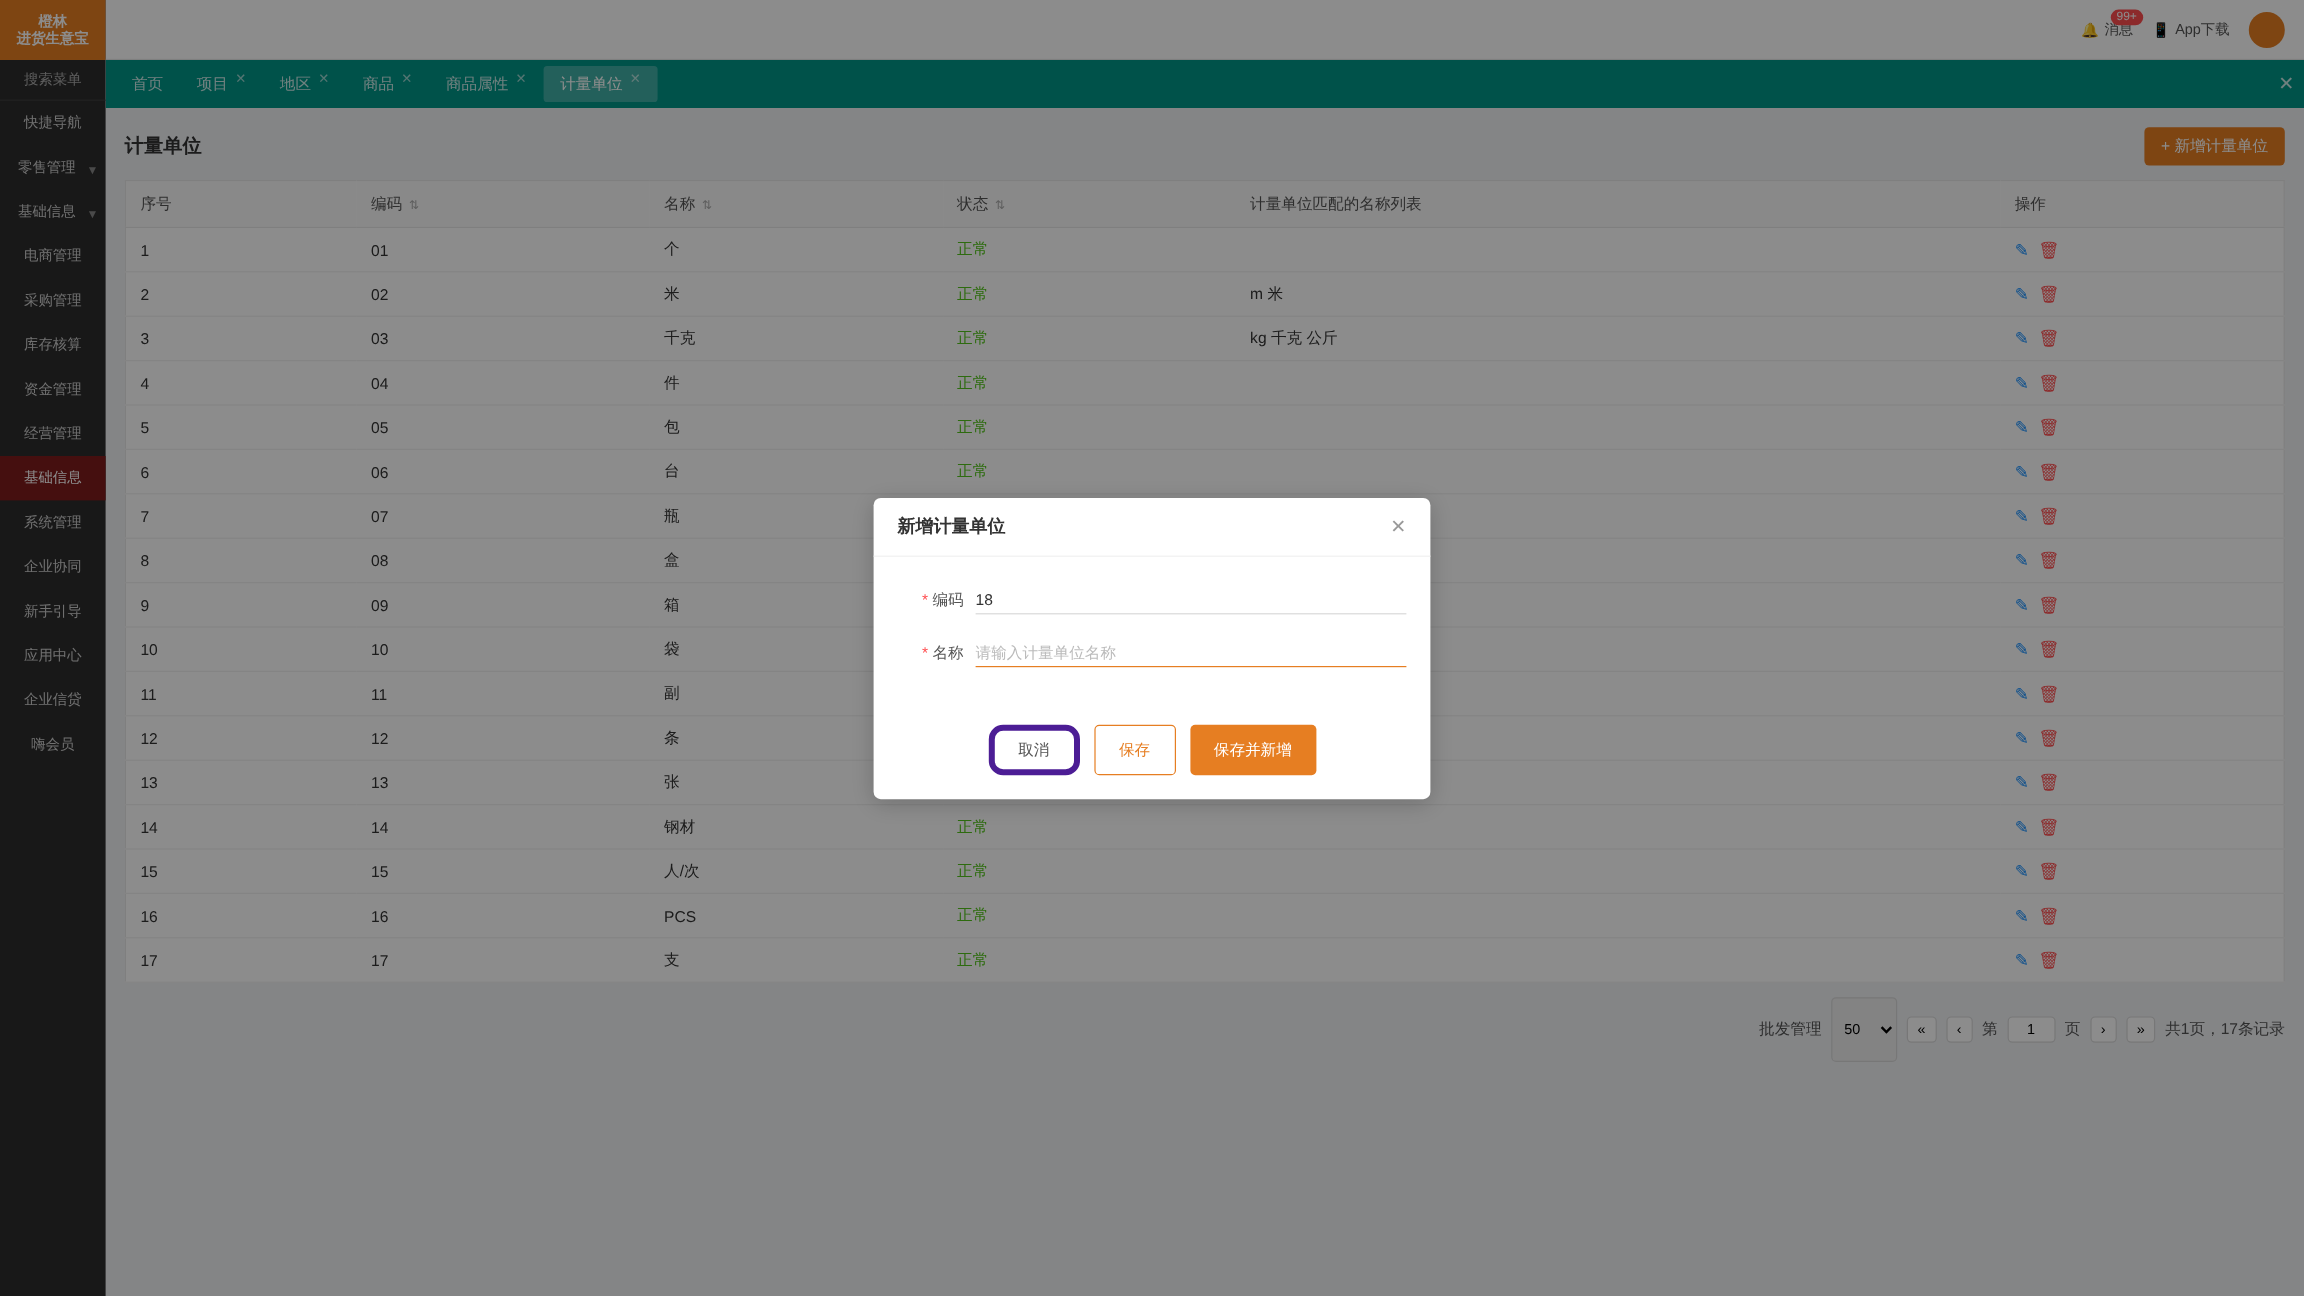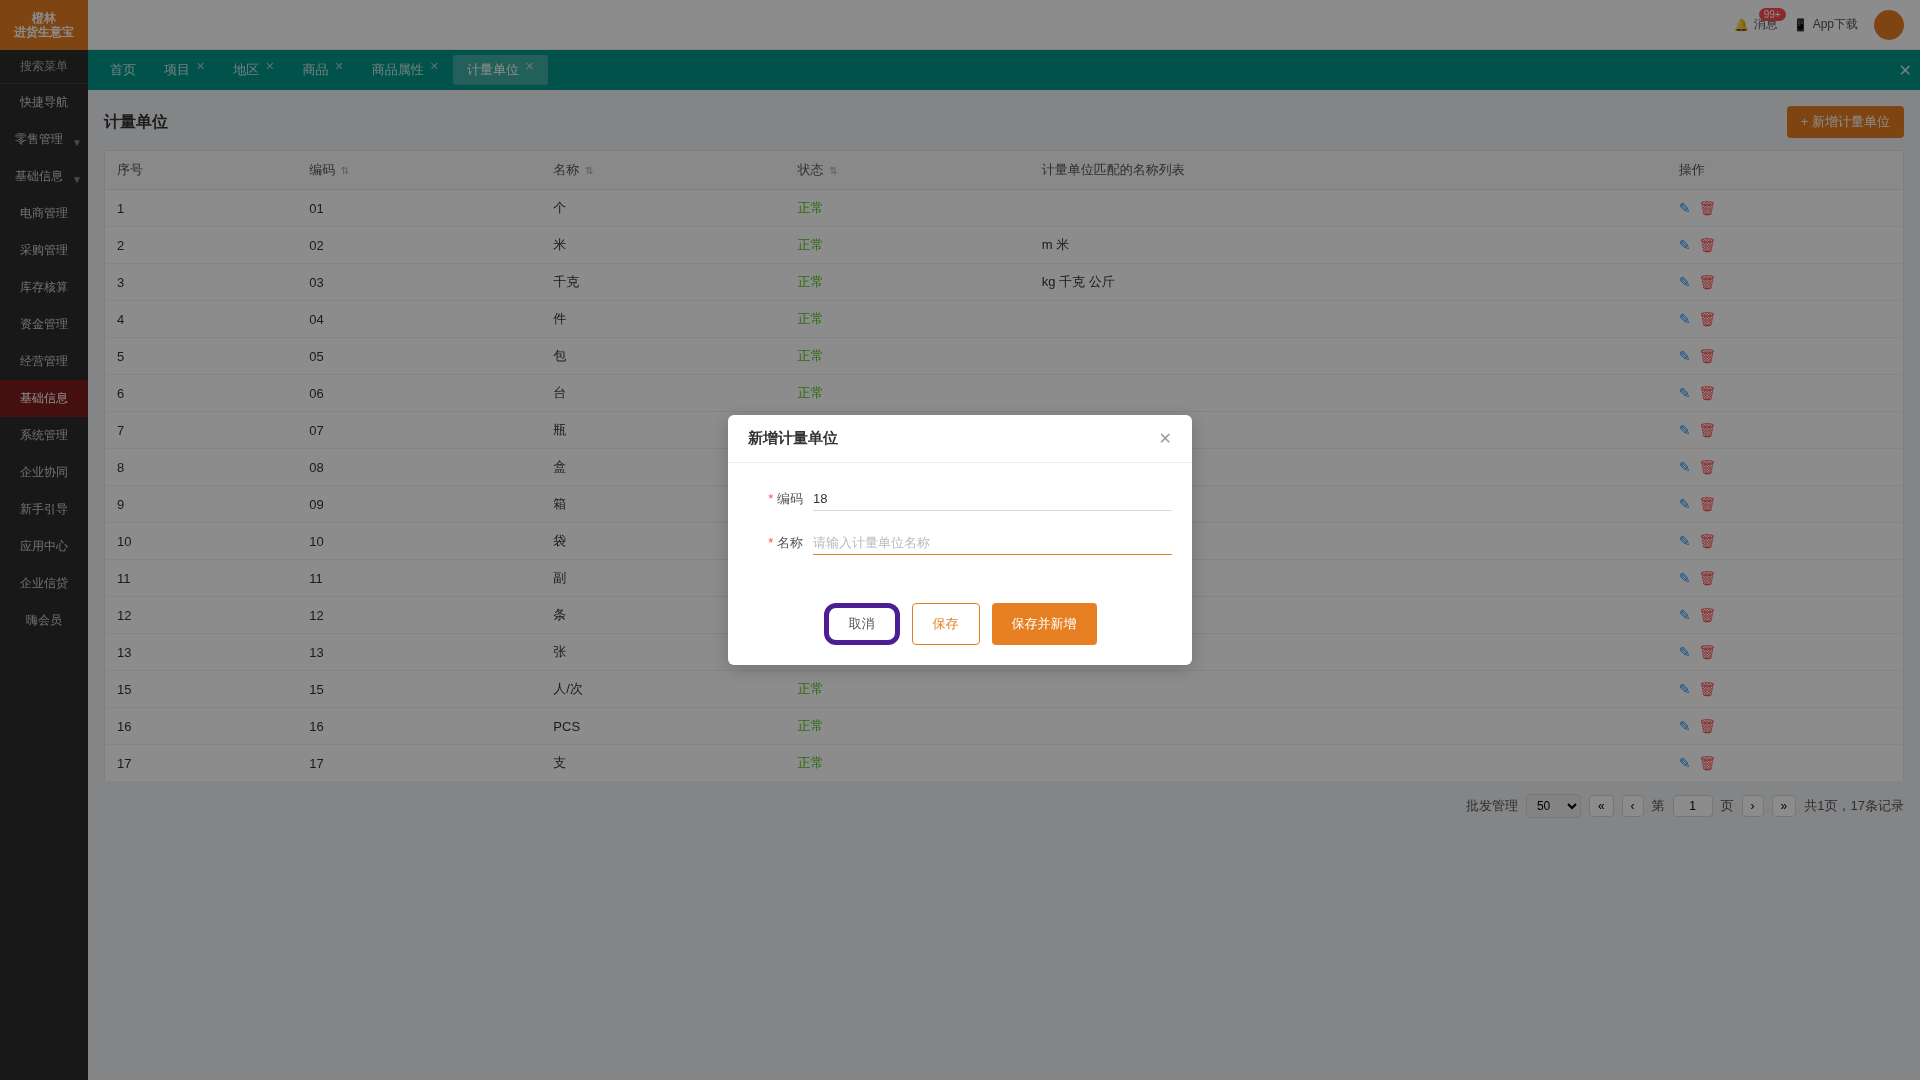--- a/index.html
+++ b/index.html
@@ -230,21 +230,21 @@
       align-items: center;
       justify-content: flex-end;
       padding: 12px 0;
       gap: 8px;
       font-size: 13px;
       color: #555;
     }
     .page-size-select {
       border: 1px solid #d9d9d9;
       border-radius: 4px;
-      padding: 3px 6px;
+      padding: 18px 6px;
       font-size: 12px;
     }
     .page-btn {
       border: 1px solid #d9d9d9;
       background: white;
       border-radius: 4px;
       padding: 3px 8px;
       cursor: pointer;
       font-size: 12px;
     }
@@ -644,20 +644,33 @@
       <td><span class="status-normal">正常</span></td>
       <td></td>
       <td>
         <div class="action-btns">
           <span class="action-edit">✎</span>
           <span class="action-delete">🗑</span>
         </div>
       </td>
     </tr>
           <tr>
+      <td>14</td>
+      <td>14</td>
+      <td>钢材</td>
+      <td><span class="status-normal">正常</span></td>
+      <td></td>
+      <td>
+        <div class="action-btns">
+          <span class="action-edit">✎</span>
+          <span class="action-delete">🗑</span>
+        </div>
+      </td>
+    </tr>
+          <tr>
       <td>15</td>
       <td>15</td>
       <td>人/次</td>
       <td><span class="status-normal">正常</span></td>
       <td></td>
       <td>
         <div class="action-btns">
           <span class="action-edit">✎</span>
           <span class="action-delete">🗑</span>
         </div>

